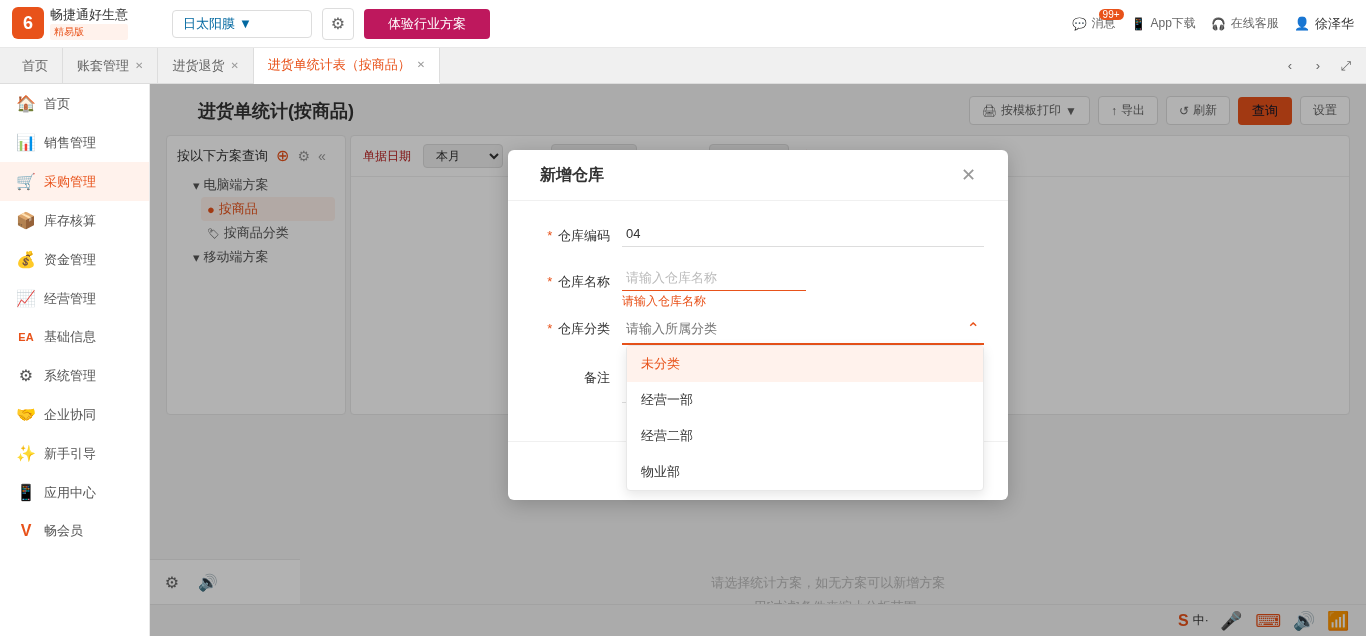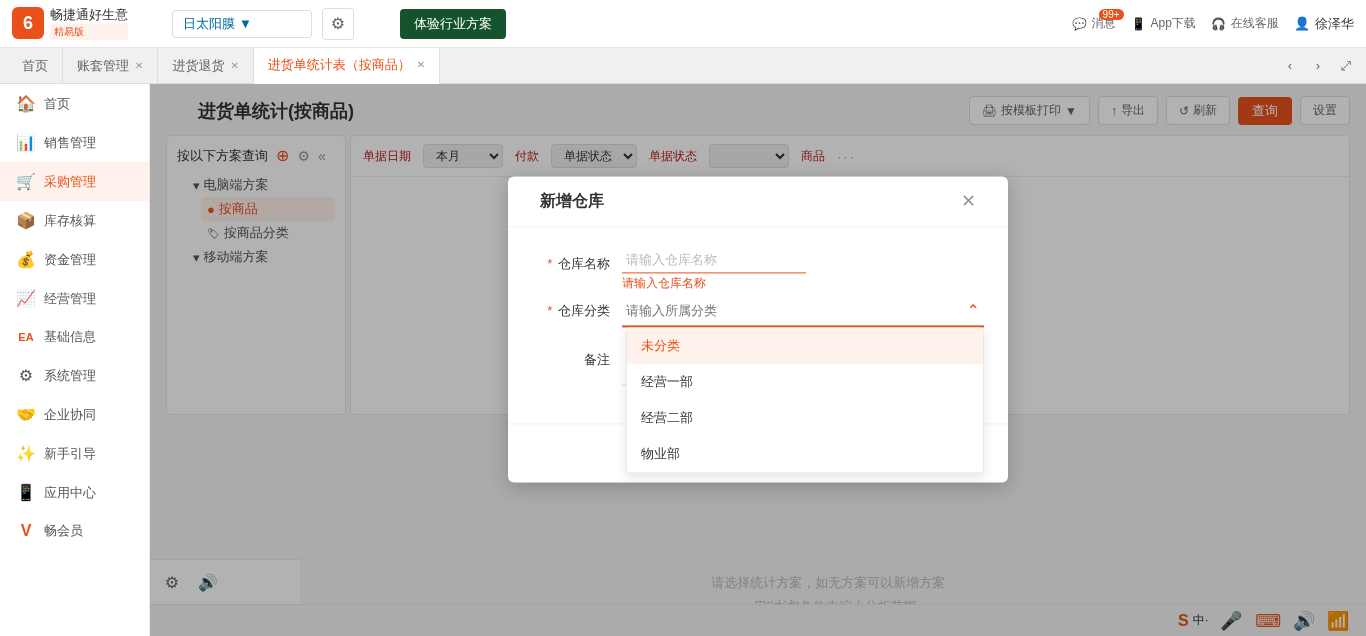--- a/index.html
+++ b/index.html
@@ -37,23 +37,23 @@
     }
     .store-selector span { color: #0369a1; font-size: 13px; }
     .chevron { color: #999; font-size: 10px; }
     .gear-btn {
       width: 32px; height: 32px;
       border: 1px solid #ddd; border-radius: 4px;
       display: flex; align-items: center; justify-content: center;
       cursor: pointer; color: #666; font-size: 16px;
     }
     .trial-btn {
-      background: #14532d; color: #fff;
+      background: #be185d; color: #fff;
       border: none; border-radius: 4px;
-      padding: 6px 14px; cursor: pointer; font-size: 13px; margin-left: 36px;
+      padding: 6px 24px; cursor: pointer; font-size: 13px;
     }
     .nav-right {
       margin-left: auto;
       display: flex; align-items: center; gap: 16px;
     }
     .nav-icon-item {
       display: flex; align-items: center; gap: 4px;
       cursor: pointer; color: #666; font-size: 12px;
       position: relative;
     }
@@ -116,21 +116,21 @@
     }
     .page-title { font-size: 18px; color: #333; font-weight: bold; margin-left: 32px; }
     .header-actions { display: flex; gap: 8px; align-items: center; }
     .action-btn {
       display: flex; align-items: center; gap: 4px;
       padding: 5px 12px; border: 1px solid #ddd;
       border-radius: 4px; cursor: pointer; color: #666; font-size: 12px;
       background: #fff;
     }
     .primary-action-btn {
-      background: #e8521a; color: #ffffff; border: none;
+      background: #e8521a; color: #0f172a; border: none;
       border-radius: 4px; padding: 5px 14px; cursor: pointer; font-size: 13px;
     }
     .filter-header { display: flex; align-items: center; gap: 8px; margin-bottom: 8px; font-size: 13px; color: #333; }
     .filter-add { color: #e8521a; cursor: pointer; font-size: 16px; }
     .filter-gear { color: #999; cursor: pointer; font-size: 14px; }
     .filter-collapse { color: #999; cursor: pointer; font-size: 14px; }
 
     .scheme-tree { margin-left: 10px; font-size: 13px; }
     .scheme-item { padding: 3px 6px; cursor: pointer; color: #555; display: flex; align-items: center; gap: 4px; }
     .scheme-item.active { color: #e8521a; background: #fff2ec; border-radius: 4px; }
@@ -461,20 +461,27 @@
 
     <div class="overlay"></div>
 
     <div class="modal">
       <div class="modal-header">
         <span class="modal-title">新增仓库</span>
         <span class="modal-close">✕</span>
       </div>
       <div class="modal-body">
 
+        <div class="form-row">
+          <div class="form-label">
+            <span class="required">*</span>
+            <span>仓库编码</span>
+          </div>
+          <input class="form-input" type="text" value="04" style="">
+        </div>
 
         <div class="form-row" style="flex-direction:column; margin-bottom:4px;">
           <div style="display:flex; align-items:flex-end;">
             <div class="form-label">
               <span class="required">*</span>
               <span>仓库名称</span>
             </div>
             <div class="form-field-wrap">
               <input class="form-input error" type="text" placeholder="请输入仓库名称" style="">
             </div>

